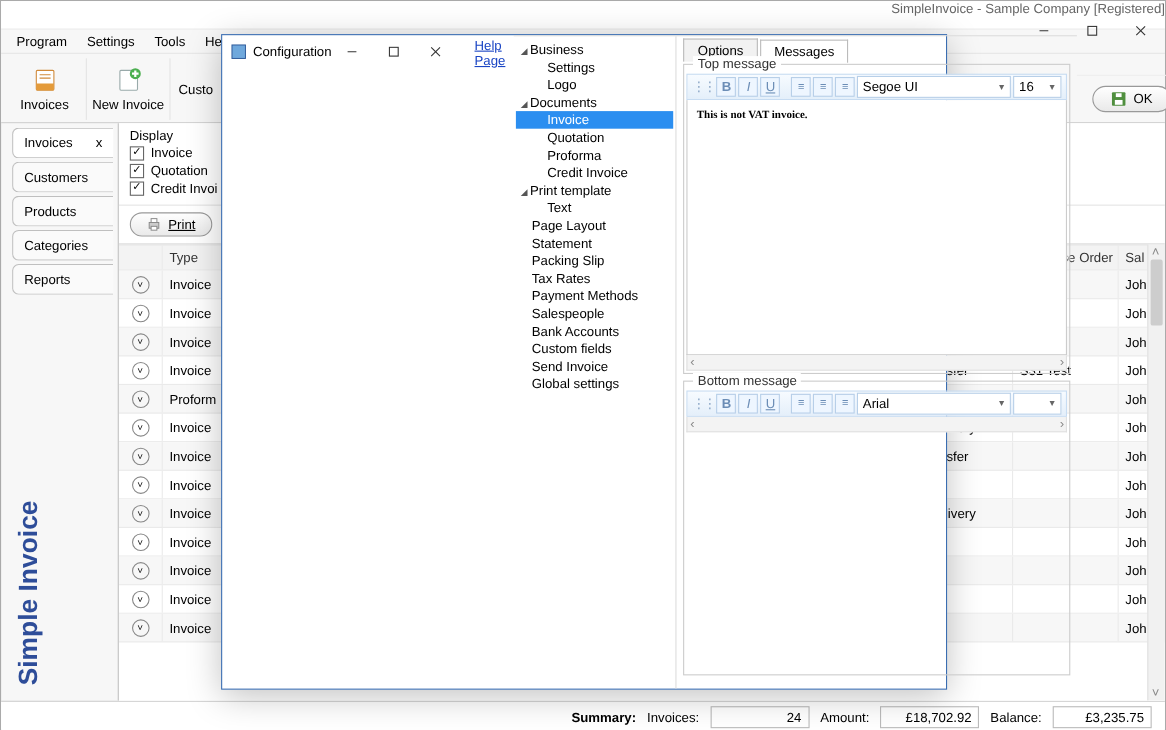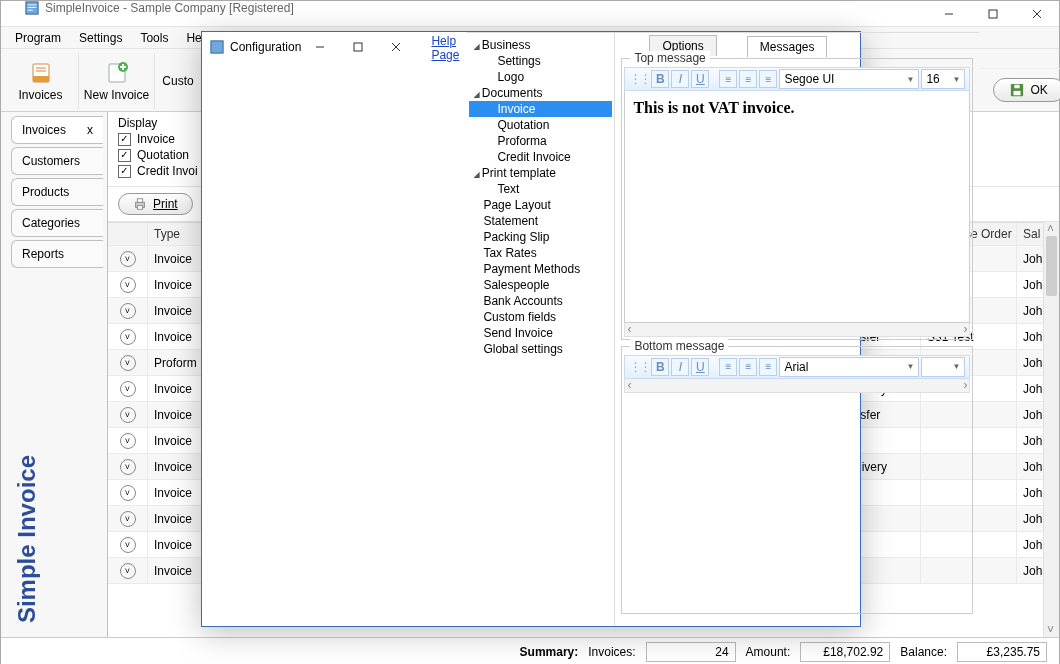--- a/index.html
+++ b/index.html
@@ -1,19 +1,19 @@
 <!DOCTYPE html>
 <html><head>
 <meta charset="utf-8">
 <style>
   * { box-sizing: border-box; margin: 0; padding: 0; font-family: "Segoe UI", Tahoma, sans-serif; font-size: 12px; }
   html, body { width: 1060px; height: 664px; overflow: hidden; background: #fff; }
   .window { width: 1060px; height: 664px; border: 1px solid #aaa; position: relative; background: #f7f7f7; }
   
-  .titlebar { height: 26px; display: flex; align-items: flex-start; padding-left: 24px; background: #fff; border-bottom: 1px solid #e5e5e5; }
+  .titlebar { height: 26px; display: flex; align-items: flex-end; padding-left: 8px; background: #fff; border-bottom: 1px solid #e5e5e5; flex-direction: column; }
   .titlebar .icon { width: 14px; height: 14px; margin-right: 6px; }
   .titlebar-text { color: #666; }
   .winbtns { margin-left: auto; display: flex; }
   .winbtn { width: 44px; height: 26px; display: flex; align-items: center; justify-content: center; }
   
   .menubar { height: 22px; display: flex; align-items: center; gap: 2px; padding-left: 6px; background: #f7f7f7; border-bottom: 1px solid #e4e4e4; }
   .menuitem { padding: 2px 8px; }
   
   .toolbar { height: 63px; background: #f7f7f7; border-bottom: 1px solid #d0d0d0; display: flex; align-items: flex-start; padding: 4px 2px; }
   .tbtn { width: 76px; height: 56px; display: flex; flex-direction: column; align-items: center; justify-content: center; gap: 3px; border-right: 1px solid #e4e4e4; }
@@ -63,29 +63,29 @@
   .helplink { padding: 2px 8px 4px 8px; color: #1a45c4; text-decoration: underline; }
   .modal-body { flex: 1; display: flex; border-top: 1px solid #ddd; min-height: 0; }
   .tree { width: 148px; border-right: 1px solid #ddd; padding: 4px 2px; overflow-y: auto; }
   .tnode { padding: 1px 2px 1px 12px; white-space: nowrap; }
   .tnode.l1 { padding-left: 4px; }
   .tnode.l1::before { content: "◢ "; font-size: 8px; color: #555; }
   .tnode.l2 { padding-left: 28px; }
   .tnode.sel { background: #2b8ef0; color: #fff; }
   .rightpane { flex: 1; padding: 2px 6px 6px 6px; display: flex; flex-direction: column; min-width: 0; }
   .tabstrip { display: flex; gap: 2px; margin-bottom: 2px; }
-  .htab { padding: 3px 12px; border: 1px solid #bbb; border-bottom: none; background: #f2f2f2; margin-left: 28px; }
+  .htab { padding: 3px 12px; border: 1px solid #bbb; border-bottom: none; background: #f2f2f2; }
   .htab.active { background: #fff; position: relative; top: 1px; }
   .group { border: 1px solid #ccc; margin-bottom: 6px; padding: 2px; display: flex; flex-direction: column; flex: 1; min-height: 0; }
   .grouptitle { font-size: 12px; color: #333; background: #fff; margin: -10px 0 2px 6px; padding: 0 4px; width: max-content; position: relative; text-align: center; }
   .rtebar { background: linear-gradient(#f7fbff,#e4effa); border: 1px solid #c7dcf2; height: 24px; display: flex; align-items: center; gap: 2px; padding: 0 4px; }
   .rtebtn { width: 18px; height: 18px; border: 1px solid #b7cfe8; display: flex; align-items: center; justify-content: center; font-size: 10px; background: #eef6ff; color: #6b8db6; }
   .rtesel { border: 1px solid #b7cfe8; height: 20px; padding: 0 4px; display: flex; align-items: center; min-width: 120px; background: #fff; }
   .rtesel .caret { margin-left: auto; font-size: 8px; color: #666; }
-  .editor { flex: 1; border: 1px solid #ccc; border-top: none; background: #fff; padding: 8px; font-size: 16px; overflow: auto; }
+  .editor { flex: 1; border: 1px solid #ccc; border-top: none; background: #fff; padding: 8px; font-size: 10px; overflow: auto; }
   .editor.bold { font-weight: 700; font-family: "Segoe UI"; }
   .editor.center { text-align: center; font-family: Arial; font-weight: 700; font-size: 13px; }
   .editorwrap { display: flex; flex-direction: column; flex: 1; min-height: 0; }
   .hscroll { height: 14px; background: #f3f3f3; border: 1px solid #e0e0e0; border-top: none; position: relative; }
   .hscroll::before { content: "‹"; position: absolute; left: 2px; top: -1px; color: #888; }
   .hscroll::after  { content: "›"; position: absolute; right: 2px; top: -1px; color: #888; }
   .modal-footer { height: 42px; display: flex; align-items: center; justify-content: flex-end; gap: 10px; padding: 0 14px; border-top: 1px solid #eee; margin-top: 36px; }
   .dlgbtn { display: flex; align-items: center; gap: 6px; padding: 4px 16px; border: 1px solid #999; border-radius: 12px; background: linear-gradient(#fff,#e9e9e9); }
   .tbl-scroll { position: absolute; right: 0; top: 0; bottom: 0; width: 16px; background: #f1f1f1; border-left: 1px solid #e0e0e0; }
   .tbl-scroll .thumb { position: absolute; left: 2px; right: 2px; top: 14px; height: 60px; background: #cdcdcd; border-radius: 2px; }

